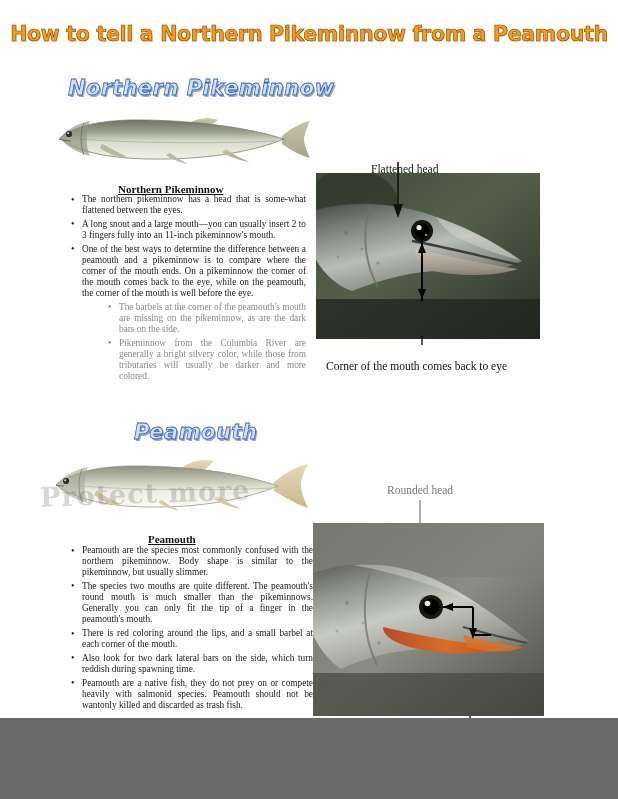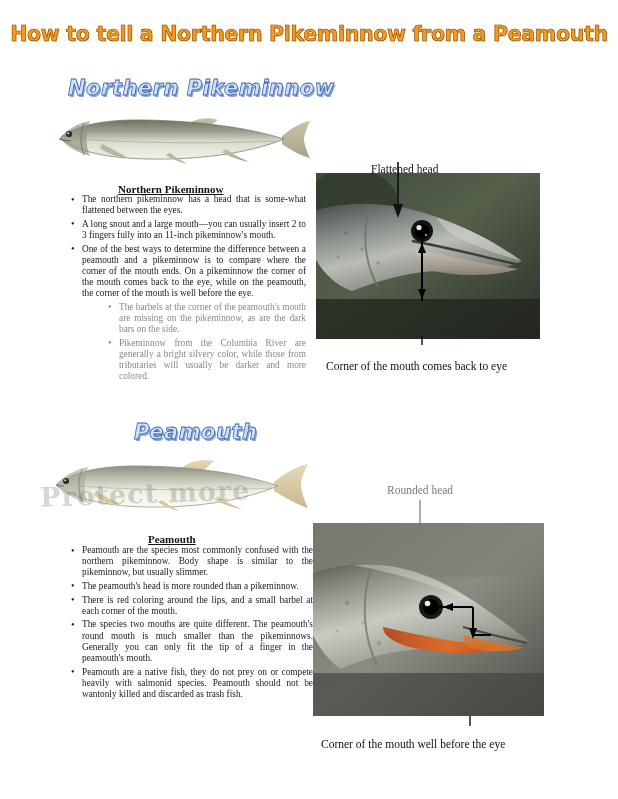--- a/index.html
+++ b/index.html
@@ -3,21 +3,21 @@
 <meta charset="utf-8">
 <style>
   html, body {
     margin: 0;
     padding: 0;
     background: #6b6b6b;
   }
   .page {
     position: relative;
     width: 618px;
-    height: 799px;
+    height: 718px;
     background: #ffffff;
     overflow: hidden;
     font-family: "Liberation Serif", serif;
   }
 
   
   .main-title {
     position: absolute;
     left: 0;
     top: 22px;
@@ -355,19 +355,19 @@
       <polygon points="130,84 140,80 140,88" fill="#000"></polygon>
     </svg>
   </div>
 
   <div class="callout" id="rounded-head-label">Rounded head</div>
   <div class="callout" id="corner-before-label">Corner of the mouth well before the eye</div>
 
   <div class="list-title" id="peamouth-list-title">Peamouth</div>
   <ul class="bullets" id="peamouth-bullets">
     <li>Peamouth are the species most commonly confused with the northern pikeminnow. Body shape is similar to the pikeminnow, but usually slimmer.</li>
-    <li>The peamouth's head is more rounded than a pikeminnow.</li>
+    <li>The species two mouths are quite different. The peamouth's round mouth is much smaller than the pikeminnows. Generally you can only fit the tip of a finger in the peamouth's mouth.</li>
     <li>There is red coloring around the lips, and a small barbel at each corner of the mouth.</li>
-    <li>The species two mouths are quite different. The peamouth's round mouth is much smaller than the pikeminnows. Generally you can only fit the tip of a finger in the peamouth's mouth.</li>
+    <li>Also look for two dark lateral bars on the side, which turn reddish during spawning time.</li>
     <li>Peamouth are a native fish, they do not prey on or compete heavily with salmonid species. Peamouth should not be wantonly killed and discarded as trash fish.</li>
   </ul>
 
 </div>
 
 </body></html>

